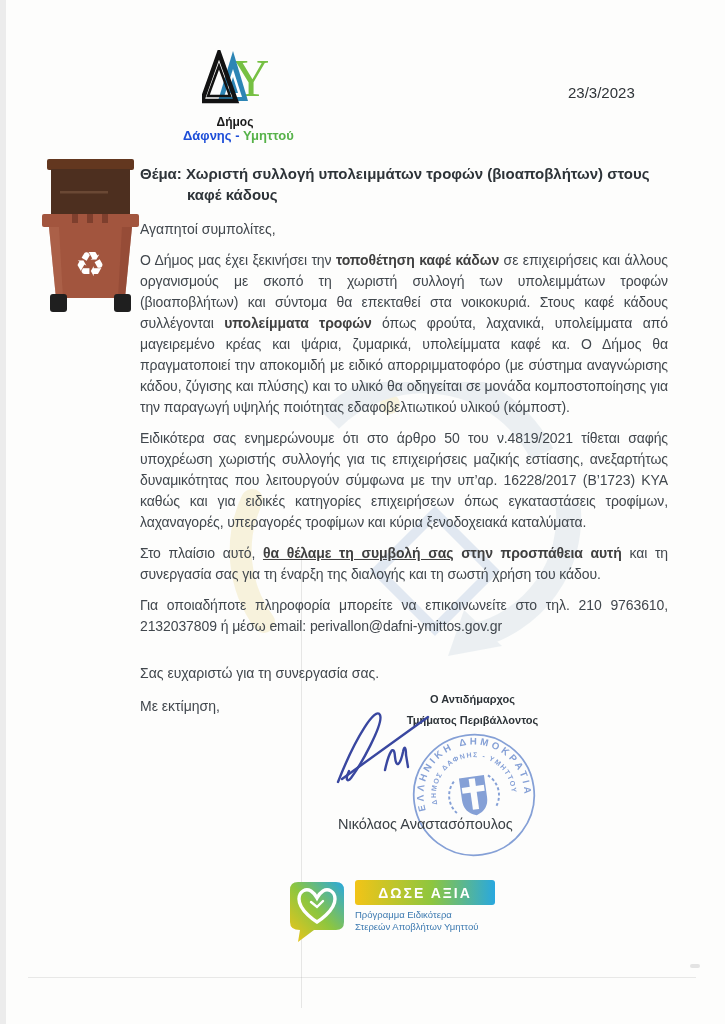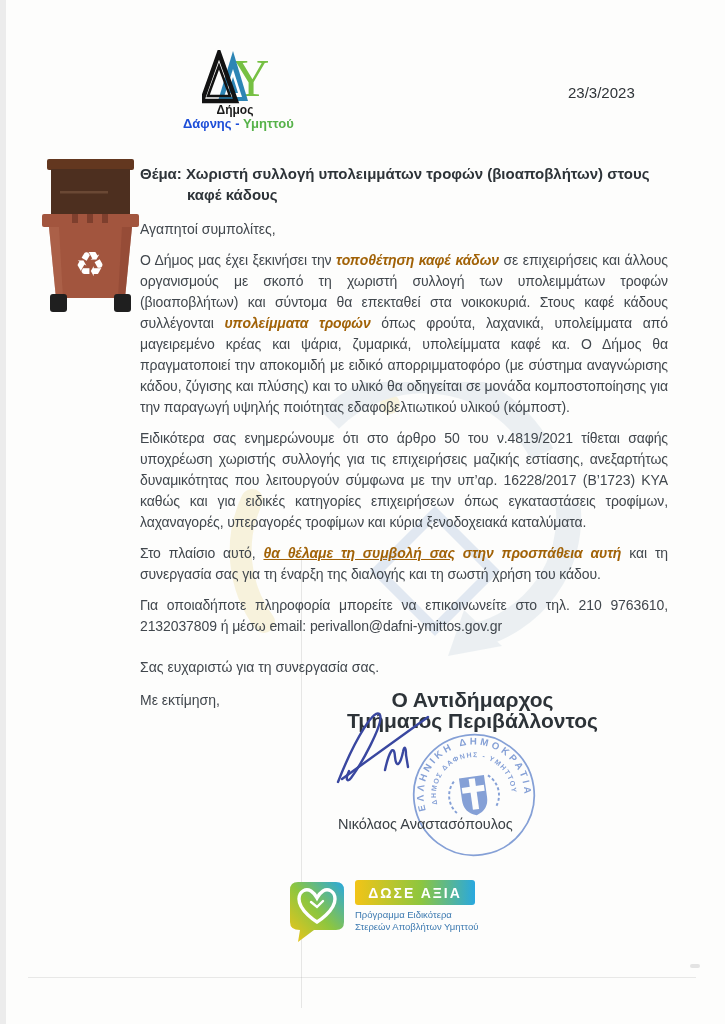--- a/index.html
+++ b/index.html
@@ -9,48 +9,48 @@
     color:#41474d;overflow:hidden;
   }
   
   .edge-left{position:absolute;left:0;top:0;width:6px;height:100%;background:#ececec;}
   .crease{position:absolute;left:301px;top:556px;width:1px;height:452px;background:rgba(110,110,110,.16);}
   .smudge-bottom{position:absolute;left:28px;top:977px;width:668px;height:1px;background:rgba(160,160,160,.22);}
   .smudge-dot{position:absolute;left:690px;top:964px;width:10px;height:4px;background:rgba(170,170,170,.3);border-radius:2px;}
   
   .logo-block{position:absolute;left:183px;top:50px;width:104px;text-align:center;}
   .logo-mark{display:block;margin:0 auto;}
-  .logo-name1{font-size:12px;font-weight:bold;color:#1a1a1a;line-height:12px;margin-top:0px;}
+  .logo-name1{font-size:12px;font-weight:bold;color:#1a1a1a;line-height:12px;margin-top:12px;}
   .logo-name2{font-size:13px;font-weight:bold;line-height:14px;margin-top:1px;white-space:nowrap;}
   .logo-name2 .blue{color:#1d4ed8;} .logo-name2 .green{color:#56b249;}
   .date{position:absolute;left:568px;top:84px;font-size:15px;color:#2f3438;}
   
   .bin{position:absolute;left:34px;top:157px;}
   
   .watermark{position:absolute;left:212px;top:382px;opacity:.15;pointer-events:none;z-index:0;}
   
   .content{position:absolute;left:140px;top:163px;width:528px;z-index:1;}
   .subject{font-size:15px;font-weight:bold;color:#2d3338;line-height:21px;}
   .subject .l2{padding-left:47px;}
   .salutation{font-size:14px;color:#41474d;line-height:21px;margin-top:14px;}
   p.body{font-size:14px;line-height:21px;text-align:justify;margin:10px 0 0 0;letter-spacing:-0.1px;}
-  p.body .b{font-weight:bold;color:#a16207;font-style:italic;}
+  p.body .b{font-weight:bold;color:#404040;}
   p.body .u{text-decoration:underline;}
-  .thanks{font-size:14px;line-height:21px;margin-top:20px;}
+  .thanks{font-size:14px;line-height:21px;margin-top:26px;}
   .closing{font-size:14px;line-height:21px;margin-top:12px;}
   
   .sign-title{position:absolute;left:330px;top:689px;width:285px;text-align:center;
-    font-size:21px;font-weight:bold;color:#2d3338;line-height:21px;z-index:3;}
+    font-size:11px;font-weight:bold;color:#2d3338;line-height:21px;z-index:3;}
   .signature-ink{position:absolute;left:330px;top:700px;z-index:4;}
   .stamp{position:absolute;left:406px;top:727px;z-index:2;opacity:.82;}
   .signer-name{position:absolute;left:338px;top:776px;font-size:14.5px;color:#3a4045;z-index:5;margin-top:40px;}
   
   .footer-logo{position:absolute;left:288px;top:880px;display:flex;align-items:flex-start;gap:9px;z-index:1;}
   .flo-right{display:flex;flex-direction:column;}
-  .flo-bar{width:120px;height:25px;border-radius:3px;display:flex;align-items:center;justify-content:center;
+  .flo-bar{width:140px;height:25px;border-radius:3px;display:flex;align-items:center;justify-content:center;
     background:linear-gradient(90deg,#f2c417 0%,#8dc63f 55%,#29a8df 100%);
     color:#ffffff;font-weight:bold;font-size:14px;letter-spacing:2px;}
   .flo-title{margin-top:3px;font-size:17px;font-weight:bold;color:#12395e;letter-spacing:.5px;white-space:nowrap;}
   .flo-cap{margin-top:4px;font-size:9.5px;line-height:11.5px;color:#3d7ab0;}
 </style>
 </head>
 <body>
 
 <div class="page">
 

